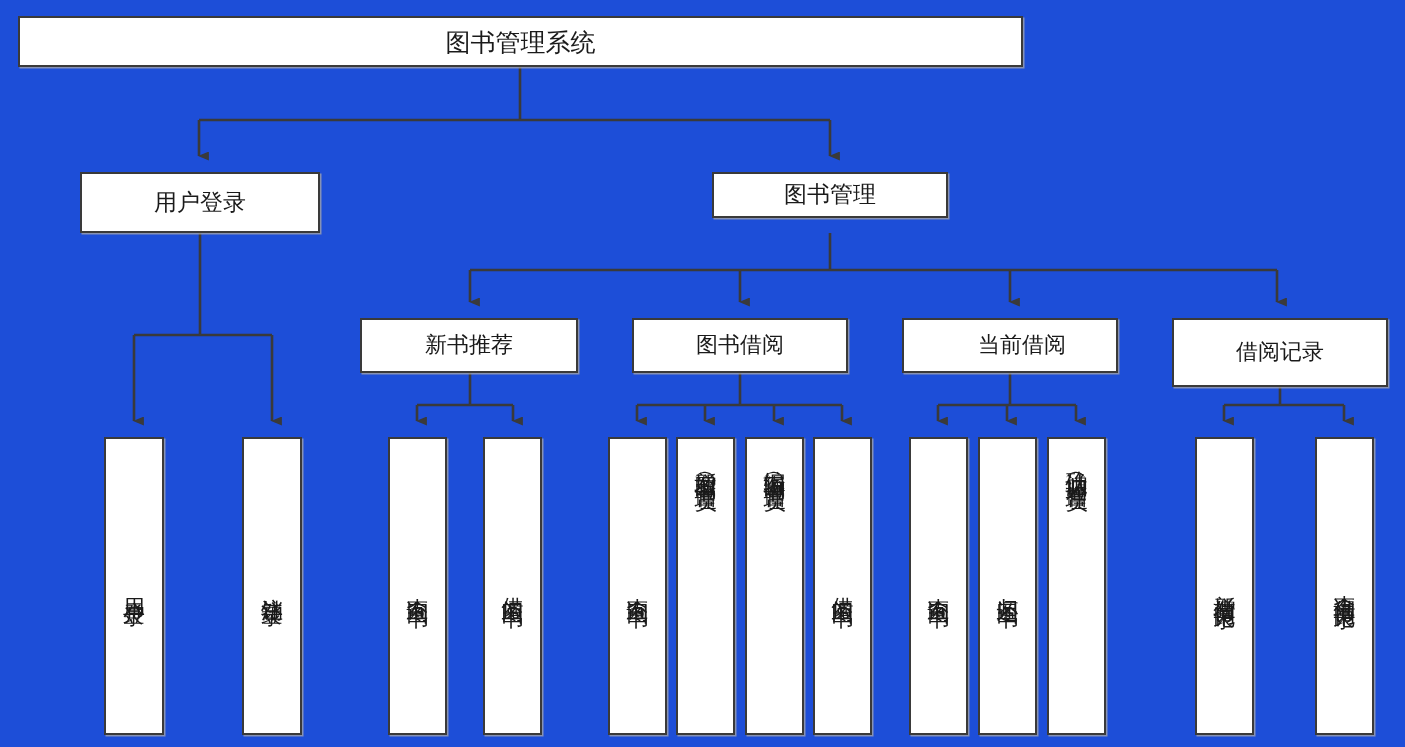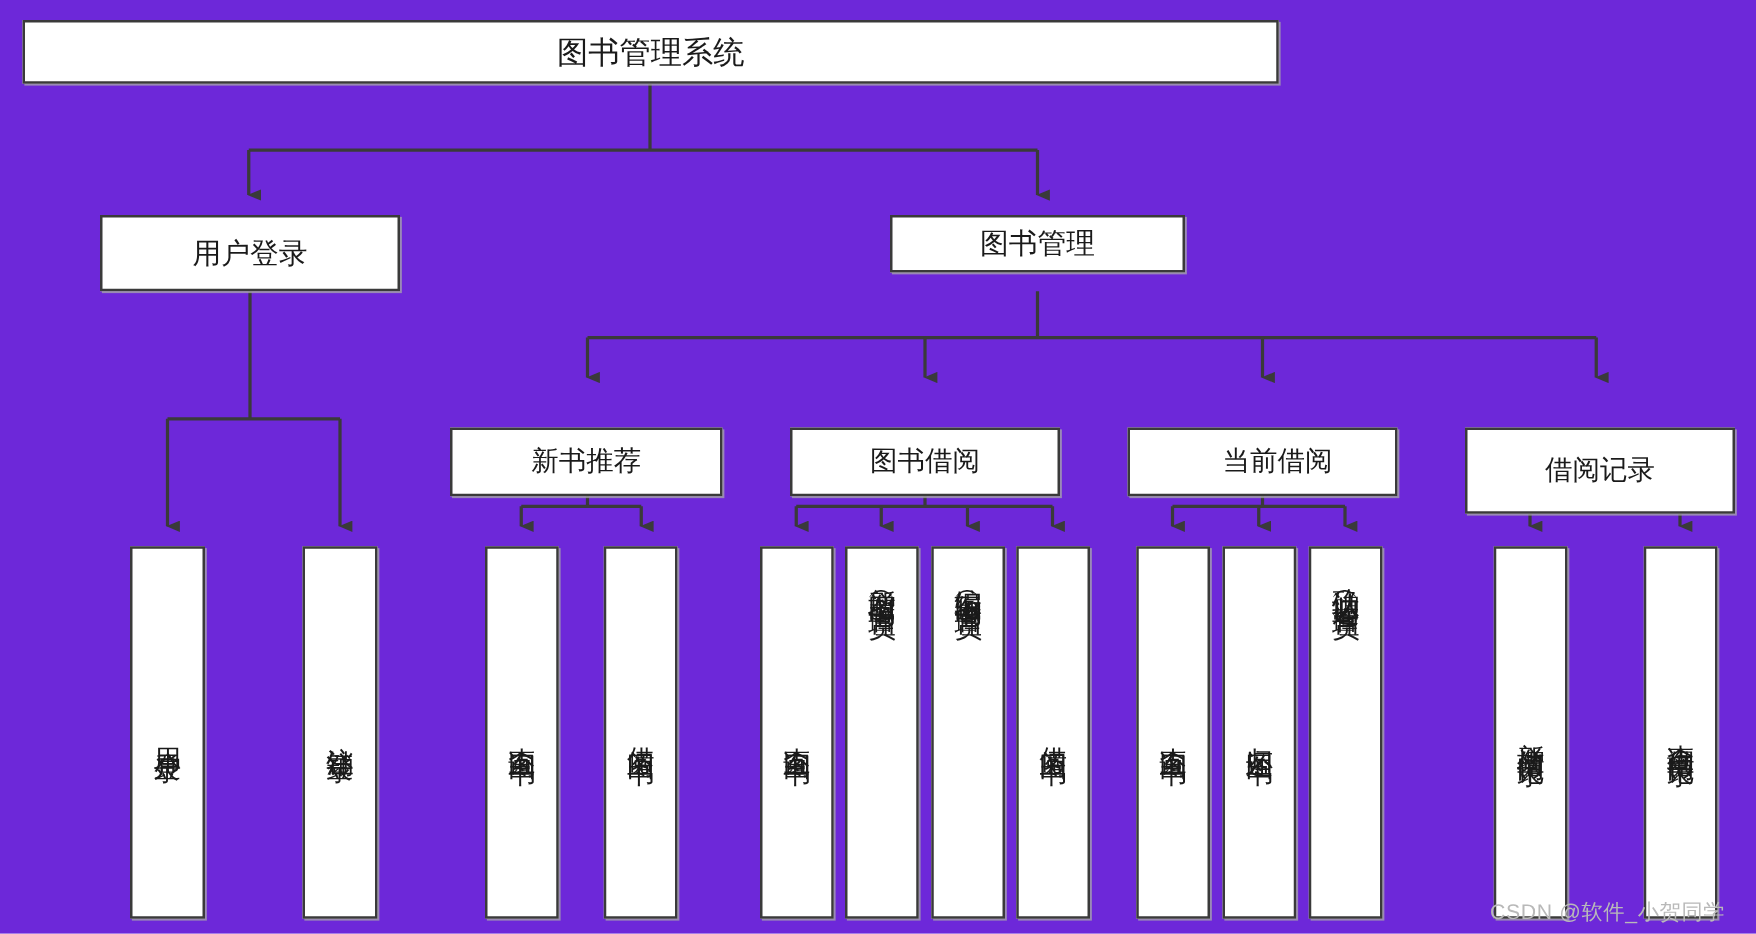--- a/index.html
+++ b/index.html
@@ -7,21 +7,21 @@
     padding: 0;
     background: #ffffff;
   }
   body {
     font-family: "Liberation Sans", "DejaVu Sans", sans-serif;
   }
   #canvas {
     position: relative;
     width: 1405px;
     height: 747px;
-    background: #6d28d9;
+    background: #1d4ed8;
     overflow: hidden;
   }
   svg.wires {
     position: absolute;
     left: 0;
     top: 0;
     width: 1405px;
     height: 747px;
     pointer-events: none;
   }
@@ -39,21 +39,21 @@
   .node .label {
     text-align: center;
     line-height: 1.12;
     white-space: pre-line;
   }
   
   .node.root { font-size: 25px; }
   
   .node.lvl1 { font-size: 23px; }
   
-  .node.lvl2 { font-size: 22px; margin-top: 24px; }
+  .node.lvl2 { font-size: 22px; }
   
   .node.leaf {
     align-items: flex-start;
     justify-content: center;
     padding-top: 14px;
   }
   .node.leaf .label {
     writing-mode: vertical-rl;
     text-orientation: upright;
     font-size: 22px;
@@ -184,15 +184,14 @@
   <div class="node leaf" style="left:1047px; top:437px; width:59px; height:298px;">
     <span class="label">确认归还（管理员）</span>
   </div>
   <div class="node leaf centered" style="left:1195px; top:437px; width:59px; height:298px;">
     <span class="label">新增借阅记录</span>
   </div>
   <div class="node leaf centered" style="left:1315px; top:437px; width:59px; height:298px;">
     <span class="label">查询借阅记录</span>
   </div>
 
-  <div class="watermark" style="left:1192px; top:718px;">CSDN @软件_小贺同学</div>
 
 </div>
 
 </body></html>

